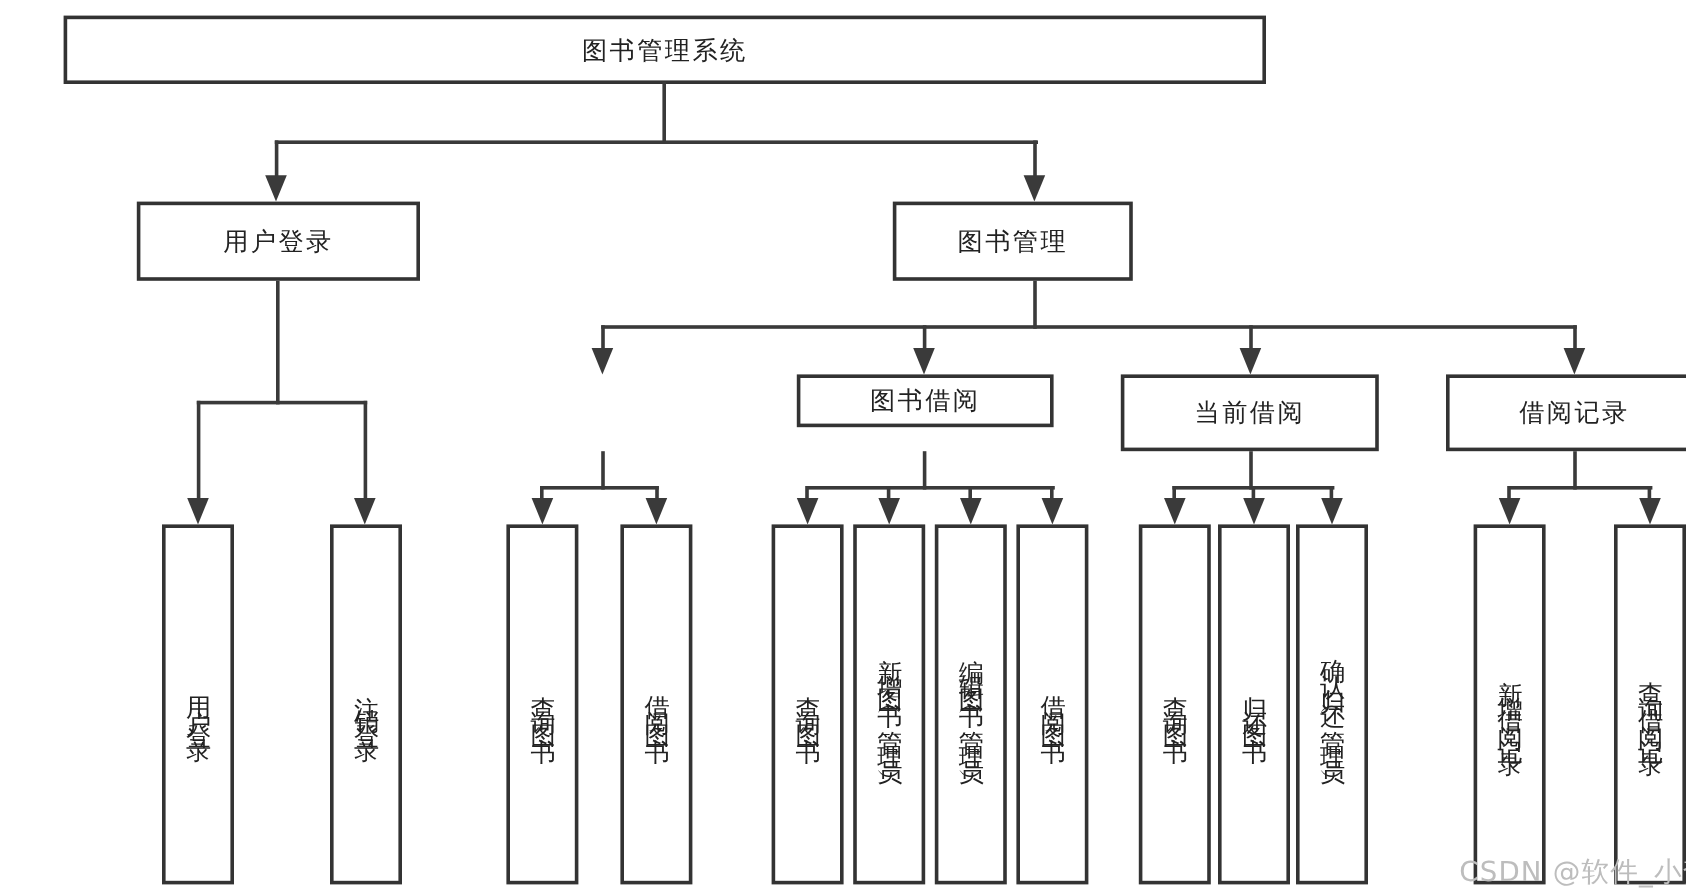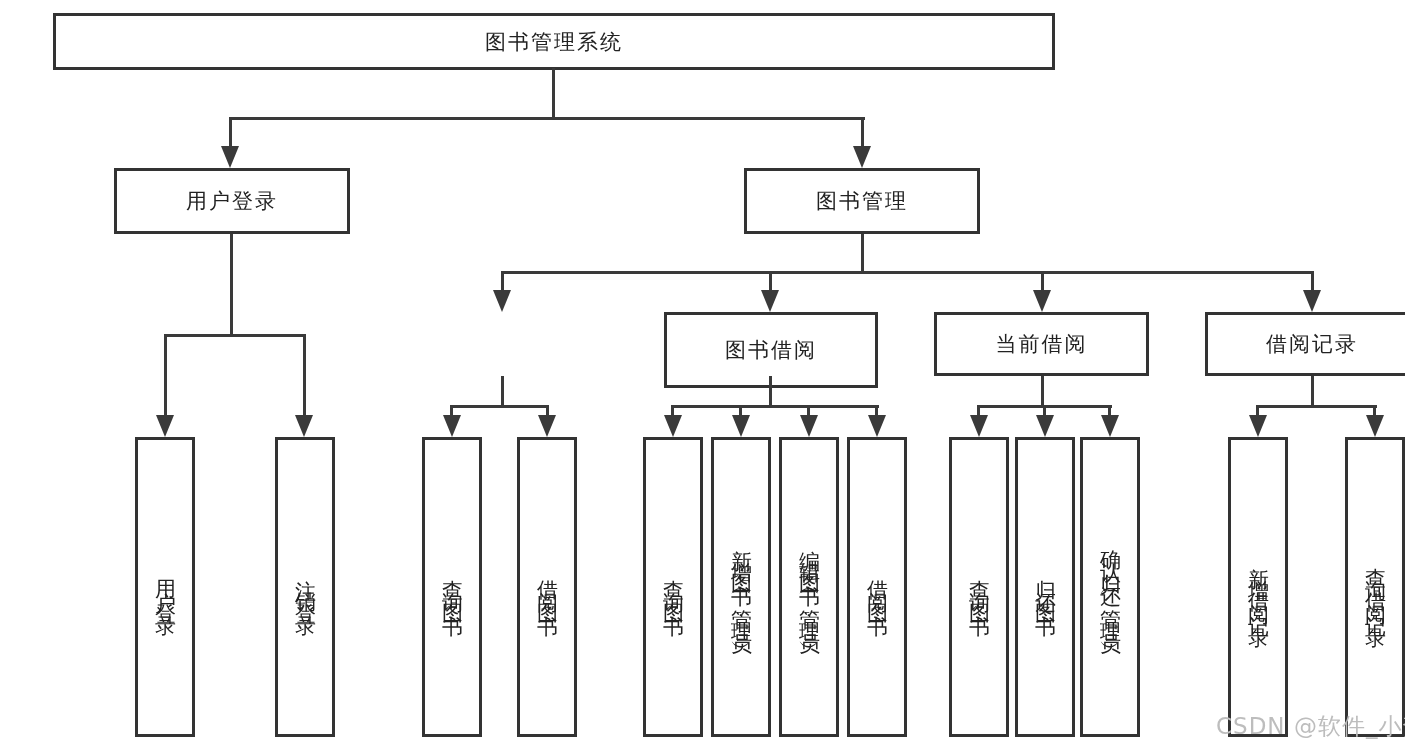--- a/index.html
+++ b/index.html
@@ -63,21 +63,21 @@
   <div class="vline" style="left:520px;top:68px;height:52px;"></div>
   <div class="hline" style="left:197px;top:117px;width:636px;"></div>
   <div class="vline" style="left:197px;top:117px;height:31px;"></div>
   <div class="arrow" style="left:189px;top:146px;"></div>
   <div class="vline" style="left:829px;top:117px;height:31px;"></div>
   <div class="arrow" style="left:821px;top:146px;"></div>
 
   <div class="box" style="left:82px;top:168px;width:236px;height:66px;">
     <span class="hlabel">用户登录</span>
   </div>
-  <div class="box" style="left:712px;top:168px;width:236px;height:66px;">
+  <div class="box" style="left:712px;top:168px;width:200px;height:66px;">
     <span class="hlabel">图书管理</span>
   </div>
 
   <div class="vline" style="left:198px;top:234px;height:103px;"></div>
   <div class="hline" style="left:132px;top:334px;width:142px;"></div>
   <div class="vline" style="left:132px;top:334px;height:83px;"></div>
   <div class="arrow" style="left:124px;top:415px;"></div>
   <div class="vline" style="left:271px;top:334px;height:83px;"></div>
   <div class="arrow" style="left:263px;top:415px;"></div>
 
@@ -85,21 +85,21 @@
   <div class="hline" style="left:469px;top:271px;width:813px;"></div>
   <div class="vline" style="left:469px;top:271px;height:22px;"></div>
   <div class="arrow" style="left:461px;top:290px;"></div>
   <div class="vline" style="left:737px;top:271px;height:22px;"></div>
   <div class="arrow" style="left:729px;top:290px;"></div>
   <div class="vline" style="left:1009px;top:271px;height:22px;"></div>
   <div class="arrow" style="left:1001px;top:290px;"></div>
   <div class="vline" style="left:1279px;top:271px;height:22px;"></div>
   <div class="arrow" style="left:1271px;top:290px;"></div>
 
-  <div class="box" style="left:632px;top:312px;width:214px;height:76px;">
+  <div class="box" style="left:632px;top:312px;width:214px;height:44px;">
     <span class="hlabel">图书借阅</span>
   </div>
   <div class="box" style="left:902px;top:312px;width:215px;height:64px;">
     <span class="hlabel">当前借阅</span>
   </div>
   <div class="box" style="left:1173px;top:312px;width:214px;height:64px;">
     <span class="hlabel">借阅记录</span>
   </div>
 
   <div class="vline" style="left:469px;top:376px;height:32px;"></div>

